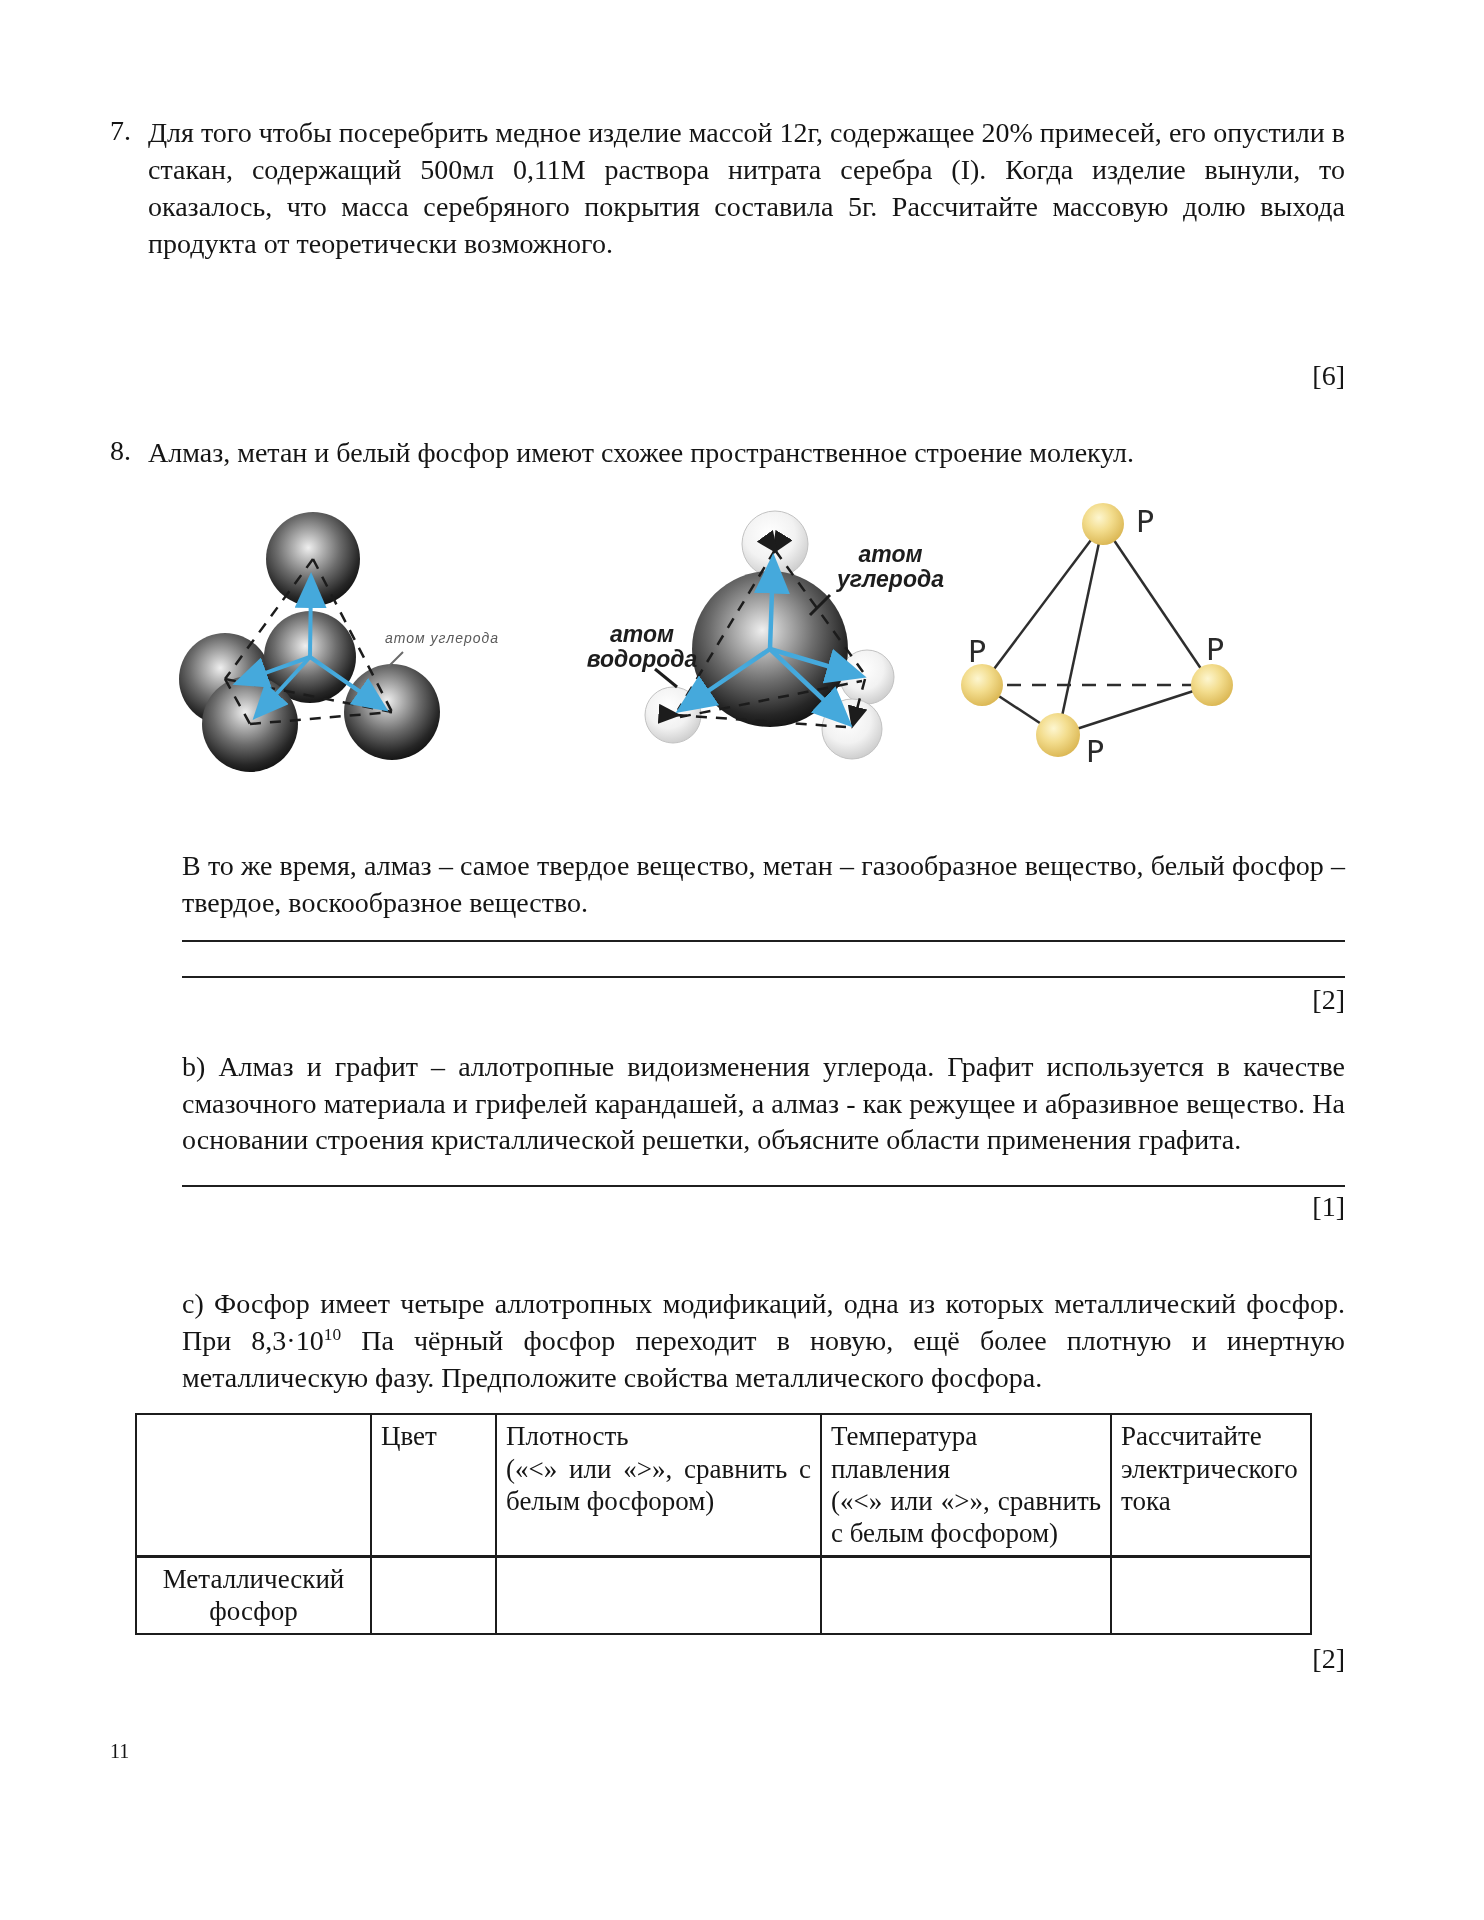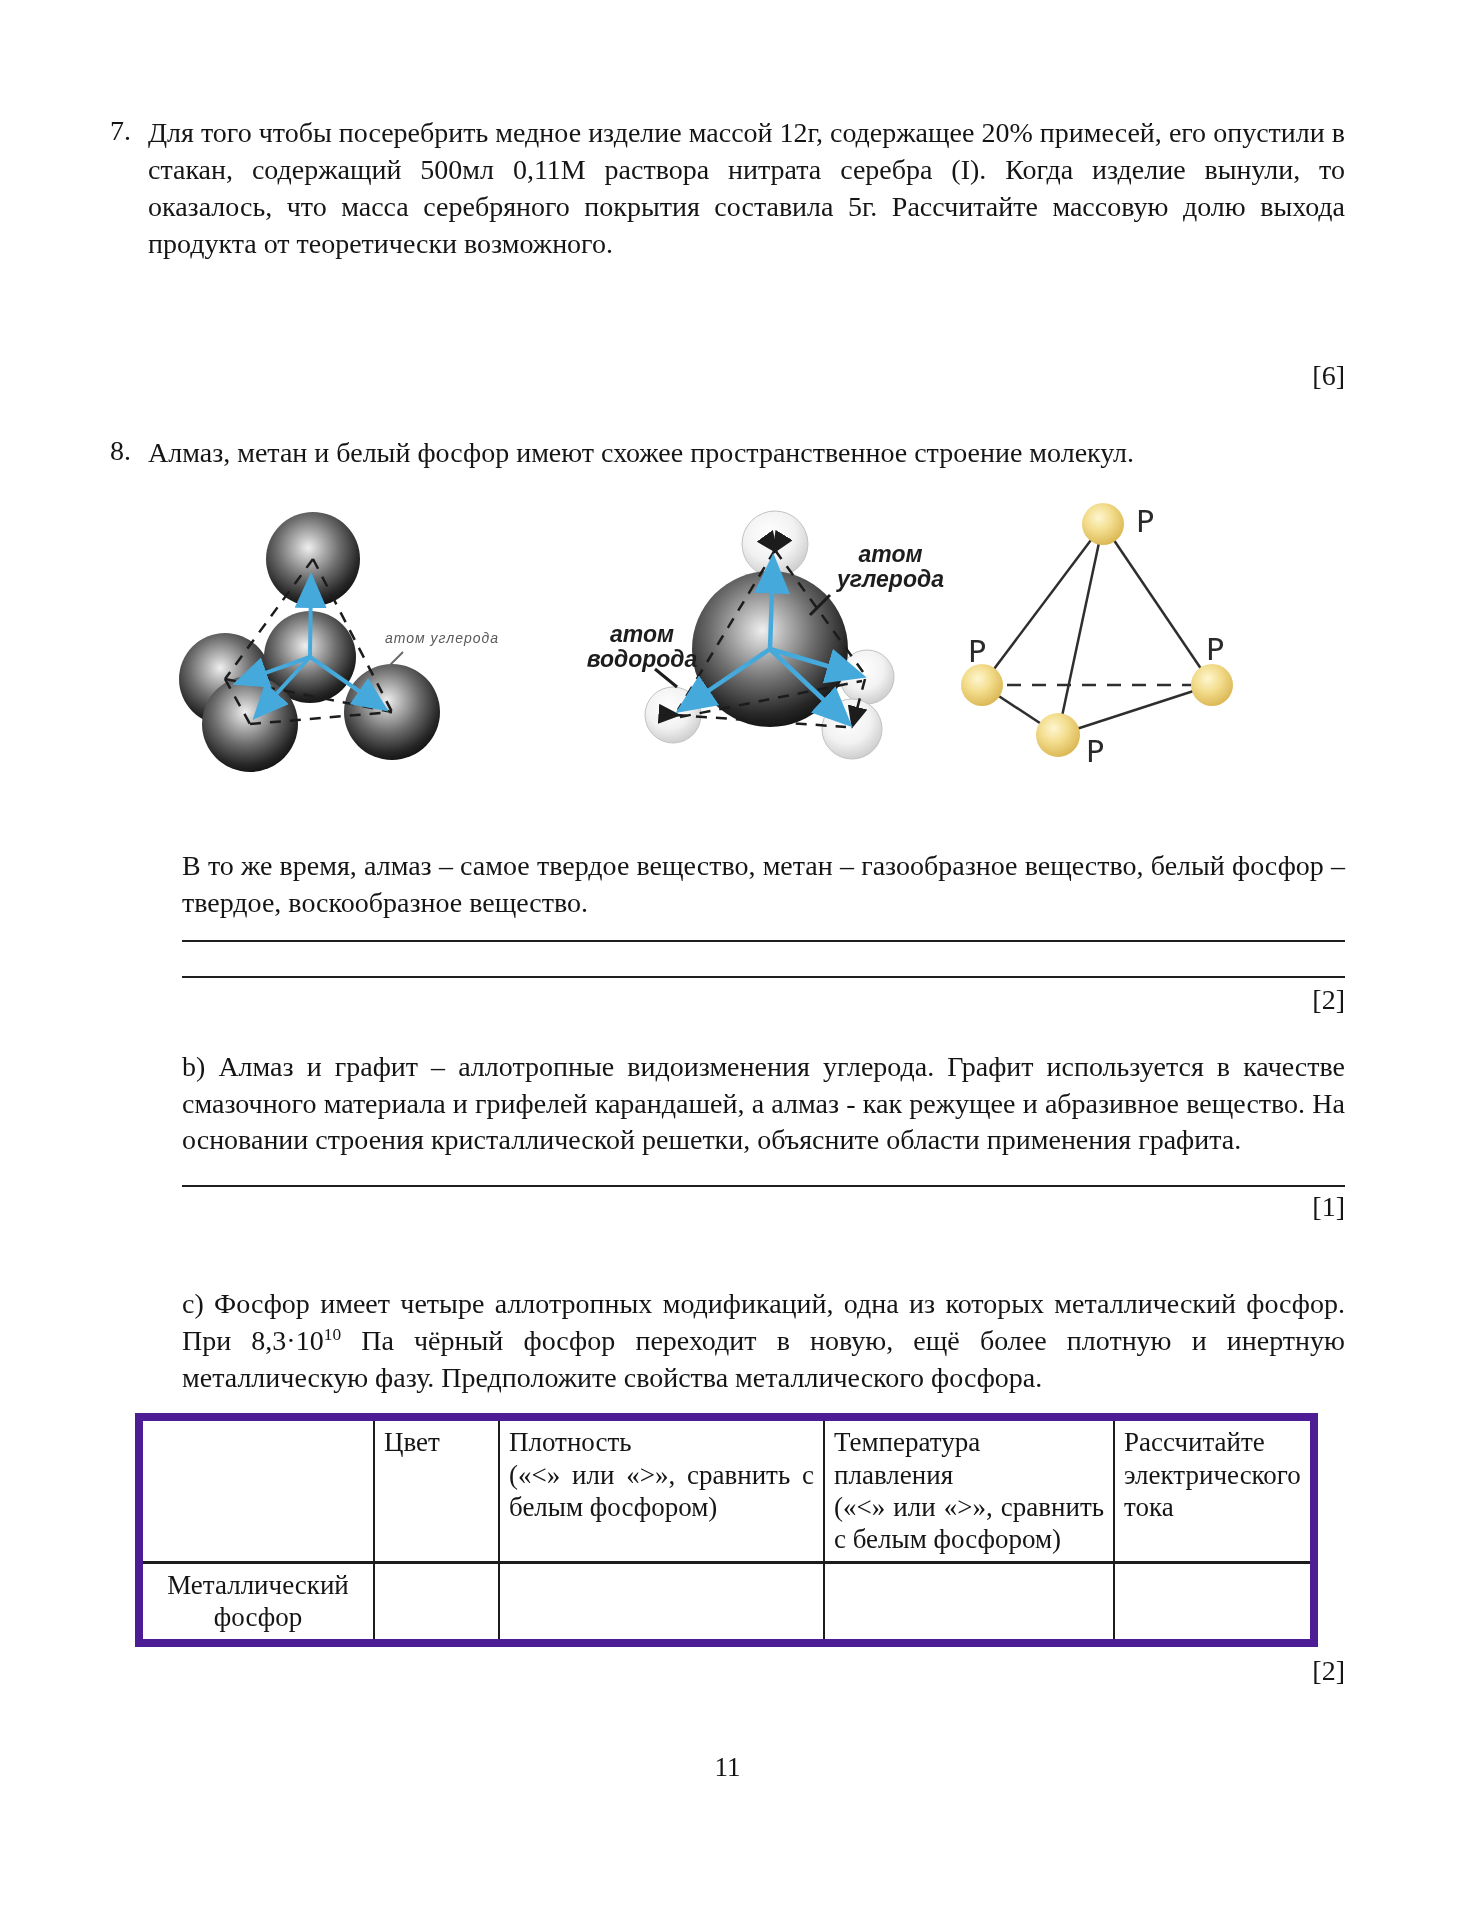--- a/index.html
+++ b/index.html
@@ -26,23 +26,23 @@
   table.props {
     border-collapse:collapse; table-layout:fixed;
     width:1175px; margin-left:25px; margin-top:16px;
     font-size:27px; line-height:1.2; color:#151515;
   }
   table.props th, table.props td {
     border:2px solid #1c1c1c; vertical-align:top; text-align:center;
     font-weight:normal; padding:5px 9px; white-space:pre-line;
   }
   table.props th { text-align:justify; }
-  table.props { border:8px solid #4c1d95; }
+  table.props { border:1px solid #4c1d95; }
   table.props tr.hdr th { border-bottom:3px solid #1c1c1c; }
-  .page-number { text-align:center; margin-top:62px; font-size:27px; }
+  .page-number { text-align:left; margin-top:62px; font-size:20px; }
 </style>
 </head>
 <body>
 
 <div class="page">
 
   <div class="q">
     <span class="q-num">7.</span>
     <div class="q-text">Для того чтобы посеребрить медное изделие массой 12г, содержащее 20% примесей, его опустили в стакан, содержащий 500мл 0,11М раствора нитрата серебра (I). Когда изделие вынули, то оказалось, что масса серебряного покрытия составила 5г. Рассчитайте массовую долю выхода продукта от теоретически возможного.</div>
   </div>

